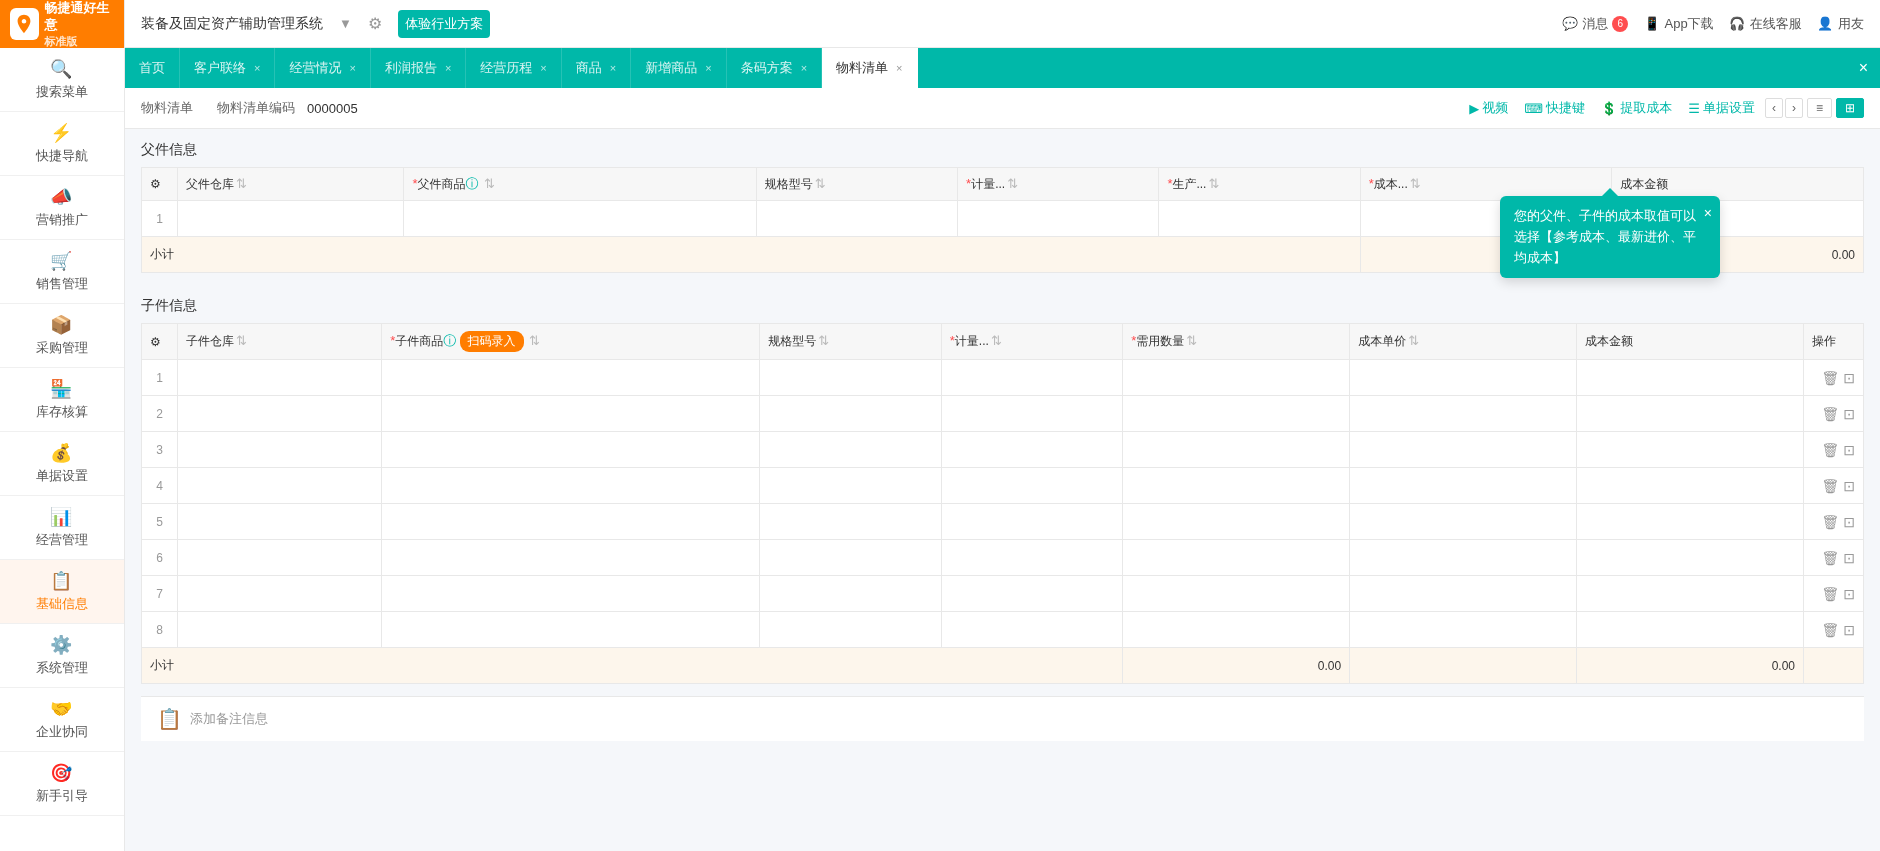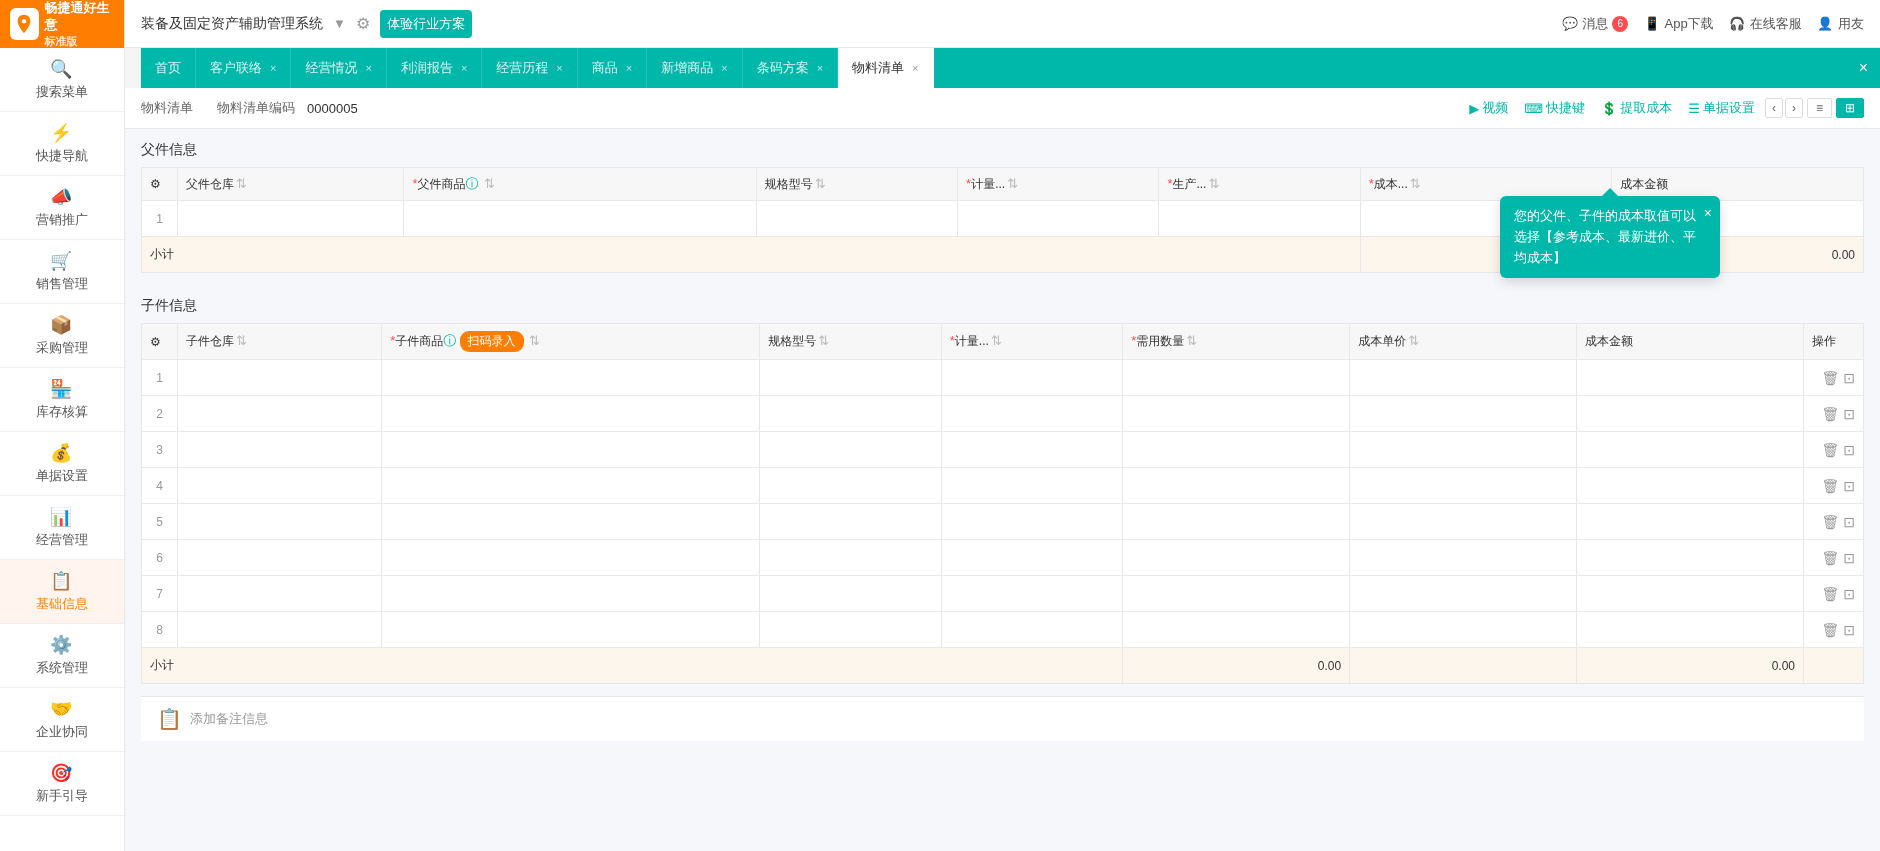--- a/index.html
+++ b/index.html
@@ -64,21 +64,21 @@
       background: #fff;
       display: flex;
       align-items: center;
       justify-content: space-between;
       padding: 0 16px;
       border-bottom: 1px solid #e8e8e8;
     }
     .header-left {
       display: flex;
       align-items: center;
-      gap: 10px;
+      gap: 16px;
     }
     .header-system-name { font-size: 14px; color: #333; }
     .header-dropdown { cursor: pointer; color: #999; }
     .header-gear { cursor: pointer; color: #999; font-size: 16px; }
     .header-experience-btn {
       background: #00b8a9;
       color: #fff;
       border: none;
       border-radius: 4px;
       padding: 5px 7px;
@@ -110,21 +110,20 @@
     }
 
     
     .nav-tabs {
       background: #00b8a9;
       display: flex;
       align-items: center;
       height: 40px;
       padding-left: 0;
       overflow: hidden;
-      margin-left: 16px;
     }
     .nav-tab {
       height: 40px;
       display: flex;
       align-items: center;
       padding: 0 14px;
       color: rgba(255,255,255,0.85);
       cursor: pointer;
       font-size: 13px;
       white-space: nowrap;

